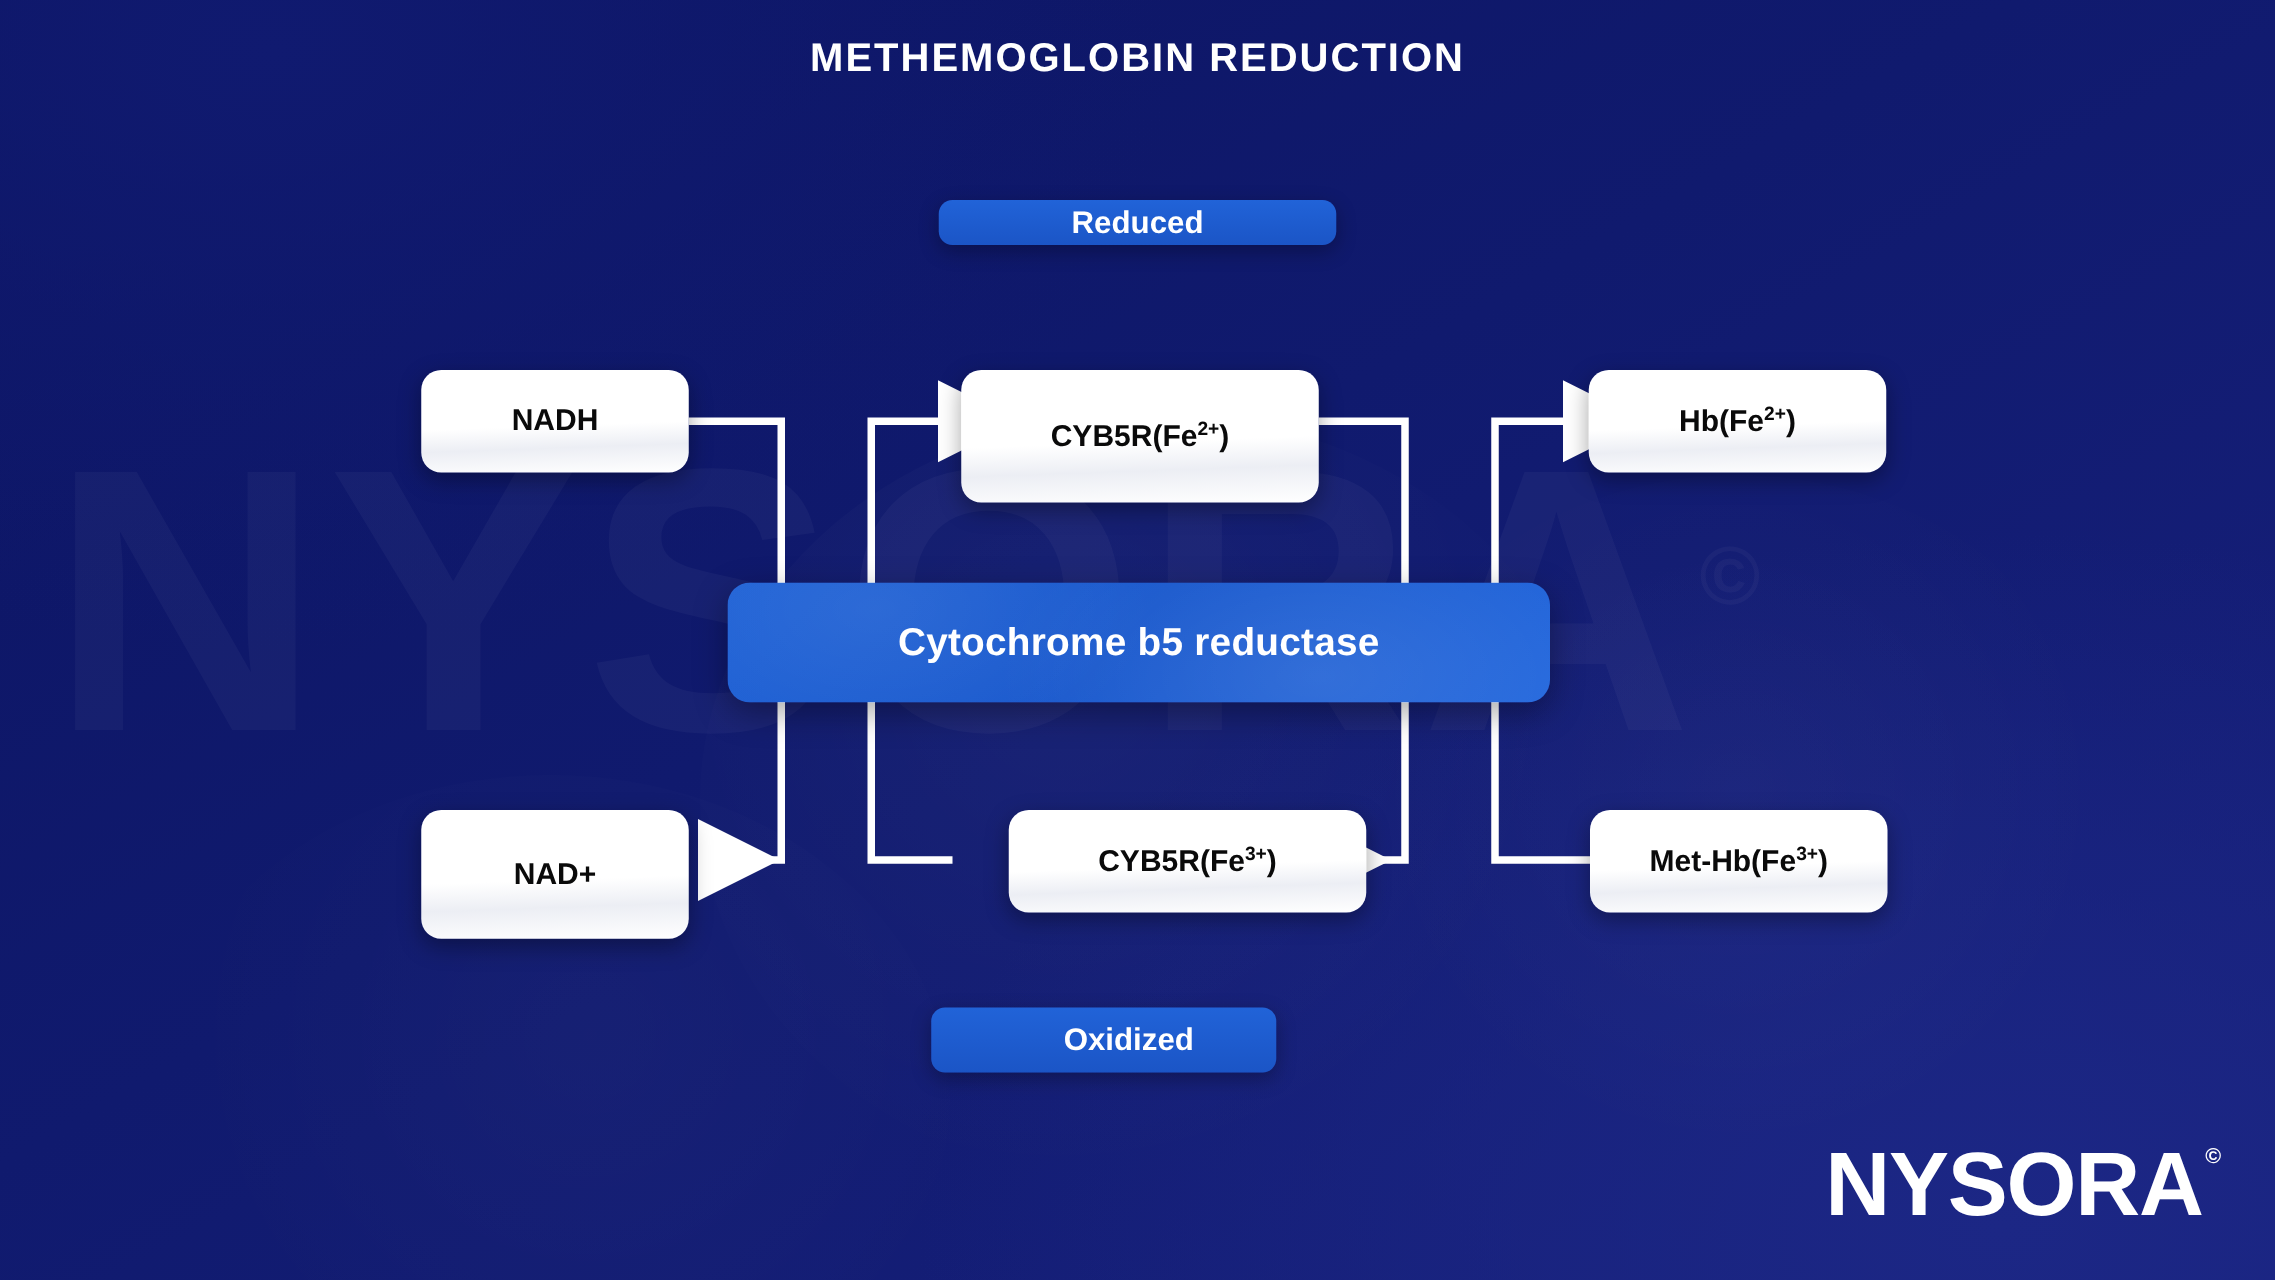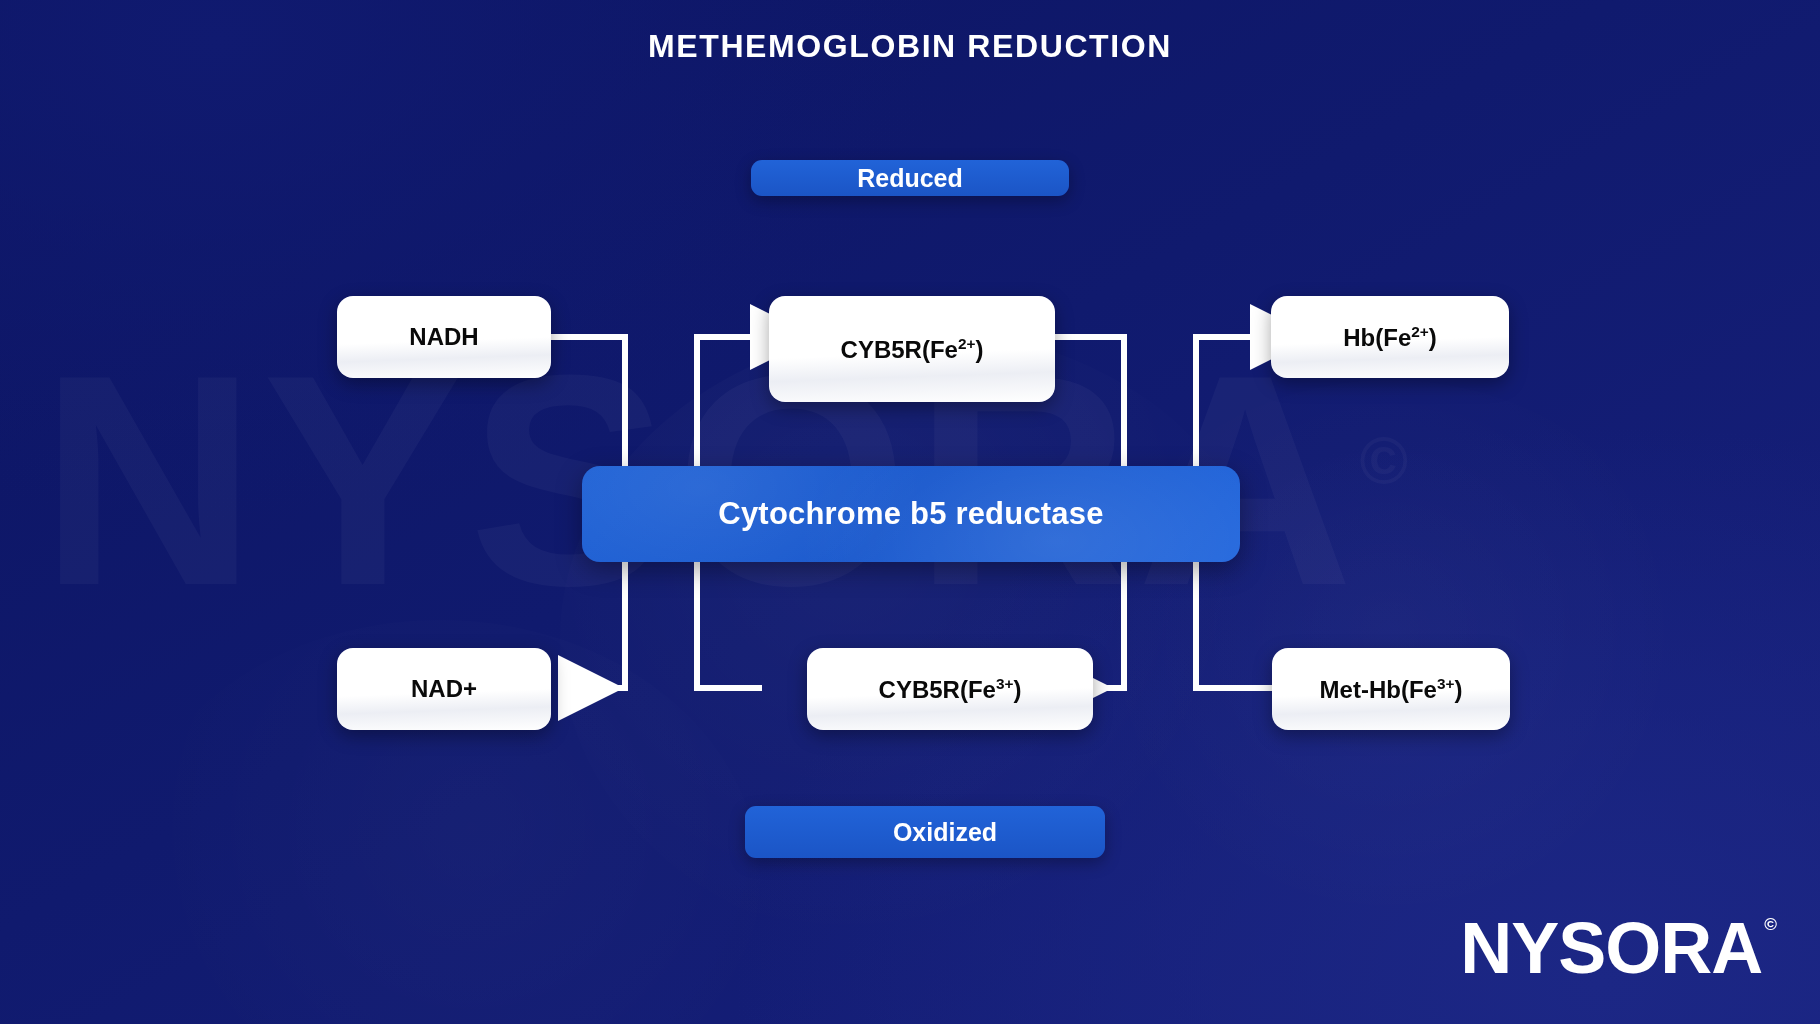--- a/index.html
+++ b/index.html
@@ -150,37 +150,37 @@
     <path d="M1055,337 H1124 V688 H1059" marker-end="url(#ah-left)"></path>
 
     <path d="M1272,688 H1196 V337 H1262" marker-end="url(#ah-right)"></path>
   </g>
 </svg>
 
 <div class="pill" style="left:751px; top:160px; width:318px; height:36px;">
   <span>Reduced</span>
 </div>
 
-<div class="pill" style="left:745px; top:806px; width:360px; height:52px;padding-left:40px;">
+<div class="pill" style="left:745px; top:806px; width:276px; height:52px;padding-left:40px;">
   <span>Oxidized</span>
 </div>
 
 <div class="node" style="left:337px; top:296px; width:214px; height:82px;">
   <span>NADH</span>
 </div>
 
 <div class="node" style="left:769px; top:296px; width:286px; height:106px;">
   <span><span>CYB5R(Fe</span><sup>2+</sup><span>)</span></span>
 </div>
 
 <div class="node" style="left:1271px; top:296px; width:238px; height:82px;">
   <span><span>Hb(Fe</span><sup>2+</sup><span>)</span></span>
 </div>
 
-<div class="node" style="left:337px; top:648px; width:214px; height:82px;">
+<div class="node" style="left:337px; top:648px; width:214px; height:103px;">
   <span>NAD+</span>
 </div>
 
 <div class="node" style="left:763px; top:648px; width:286px; height:82px;margin-left:44px;">
   <span><span>CYB5R(Fe</span><sup>3+</sup><span>)</span></span>
 </div>
 
 <div class="node" style="left:1272px; top:648px; width:238px; height:82px;">
   <span><span>Met-Hb(Fe</span><sup>3+</sup><span>)</span></span>
 </div>

